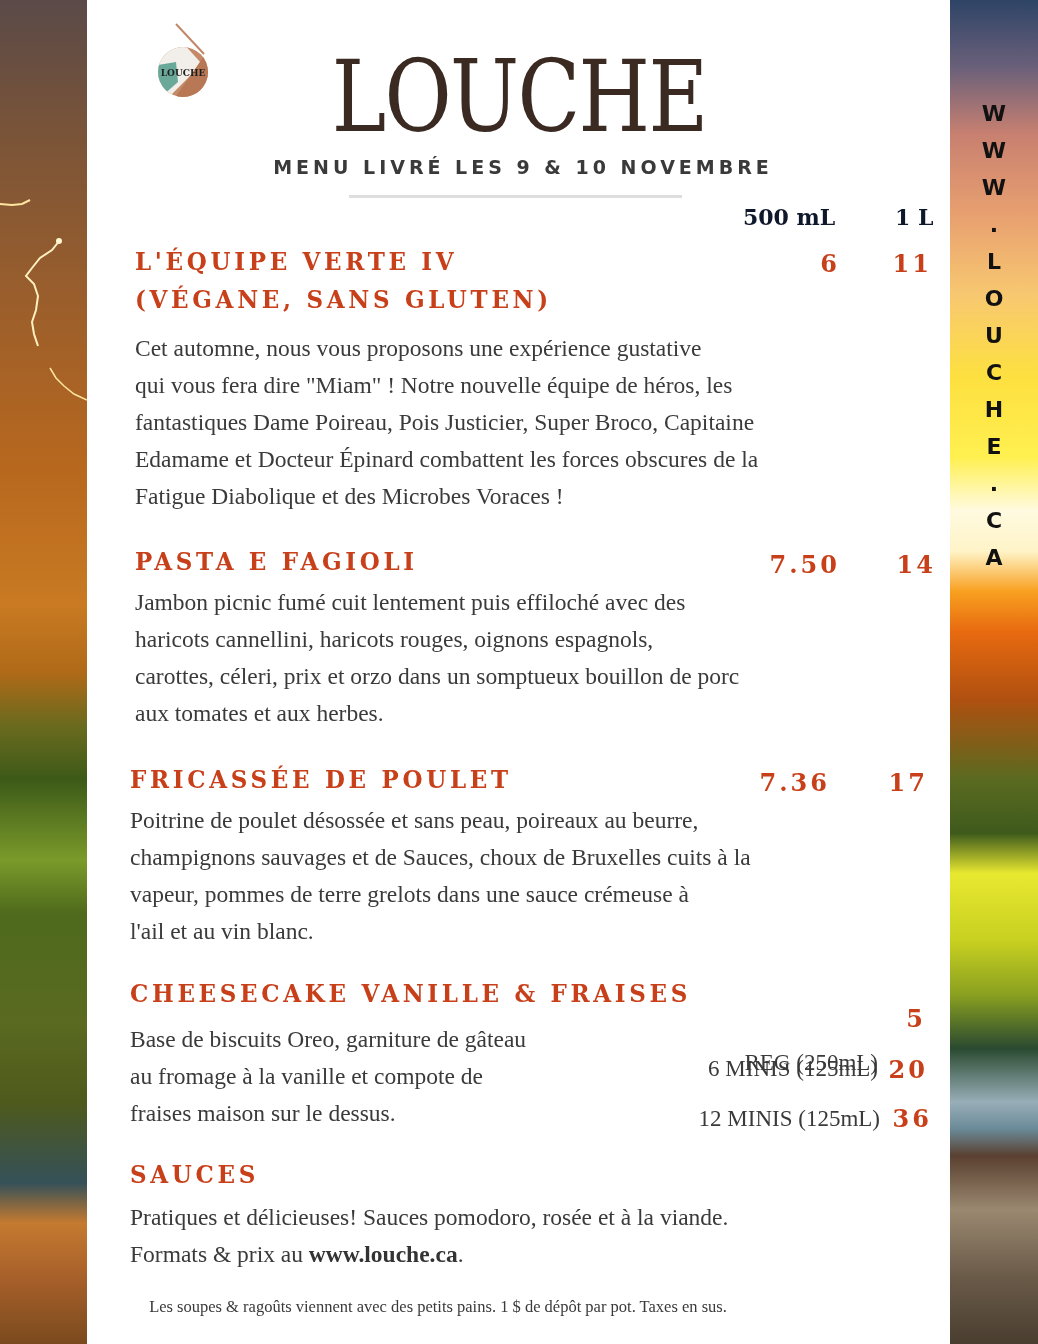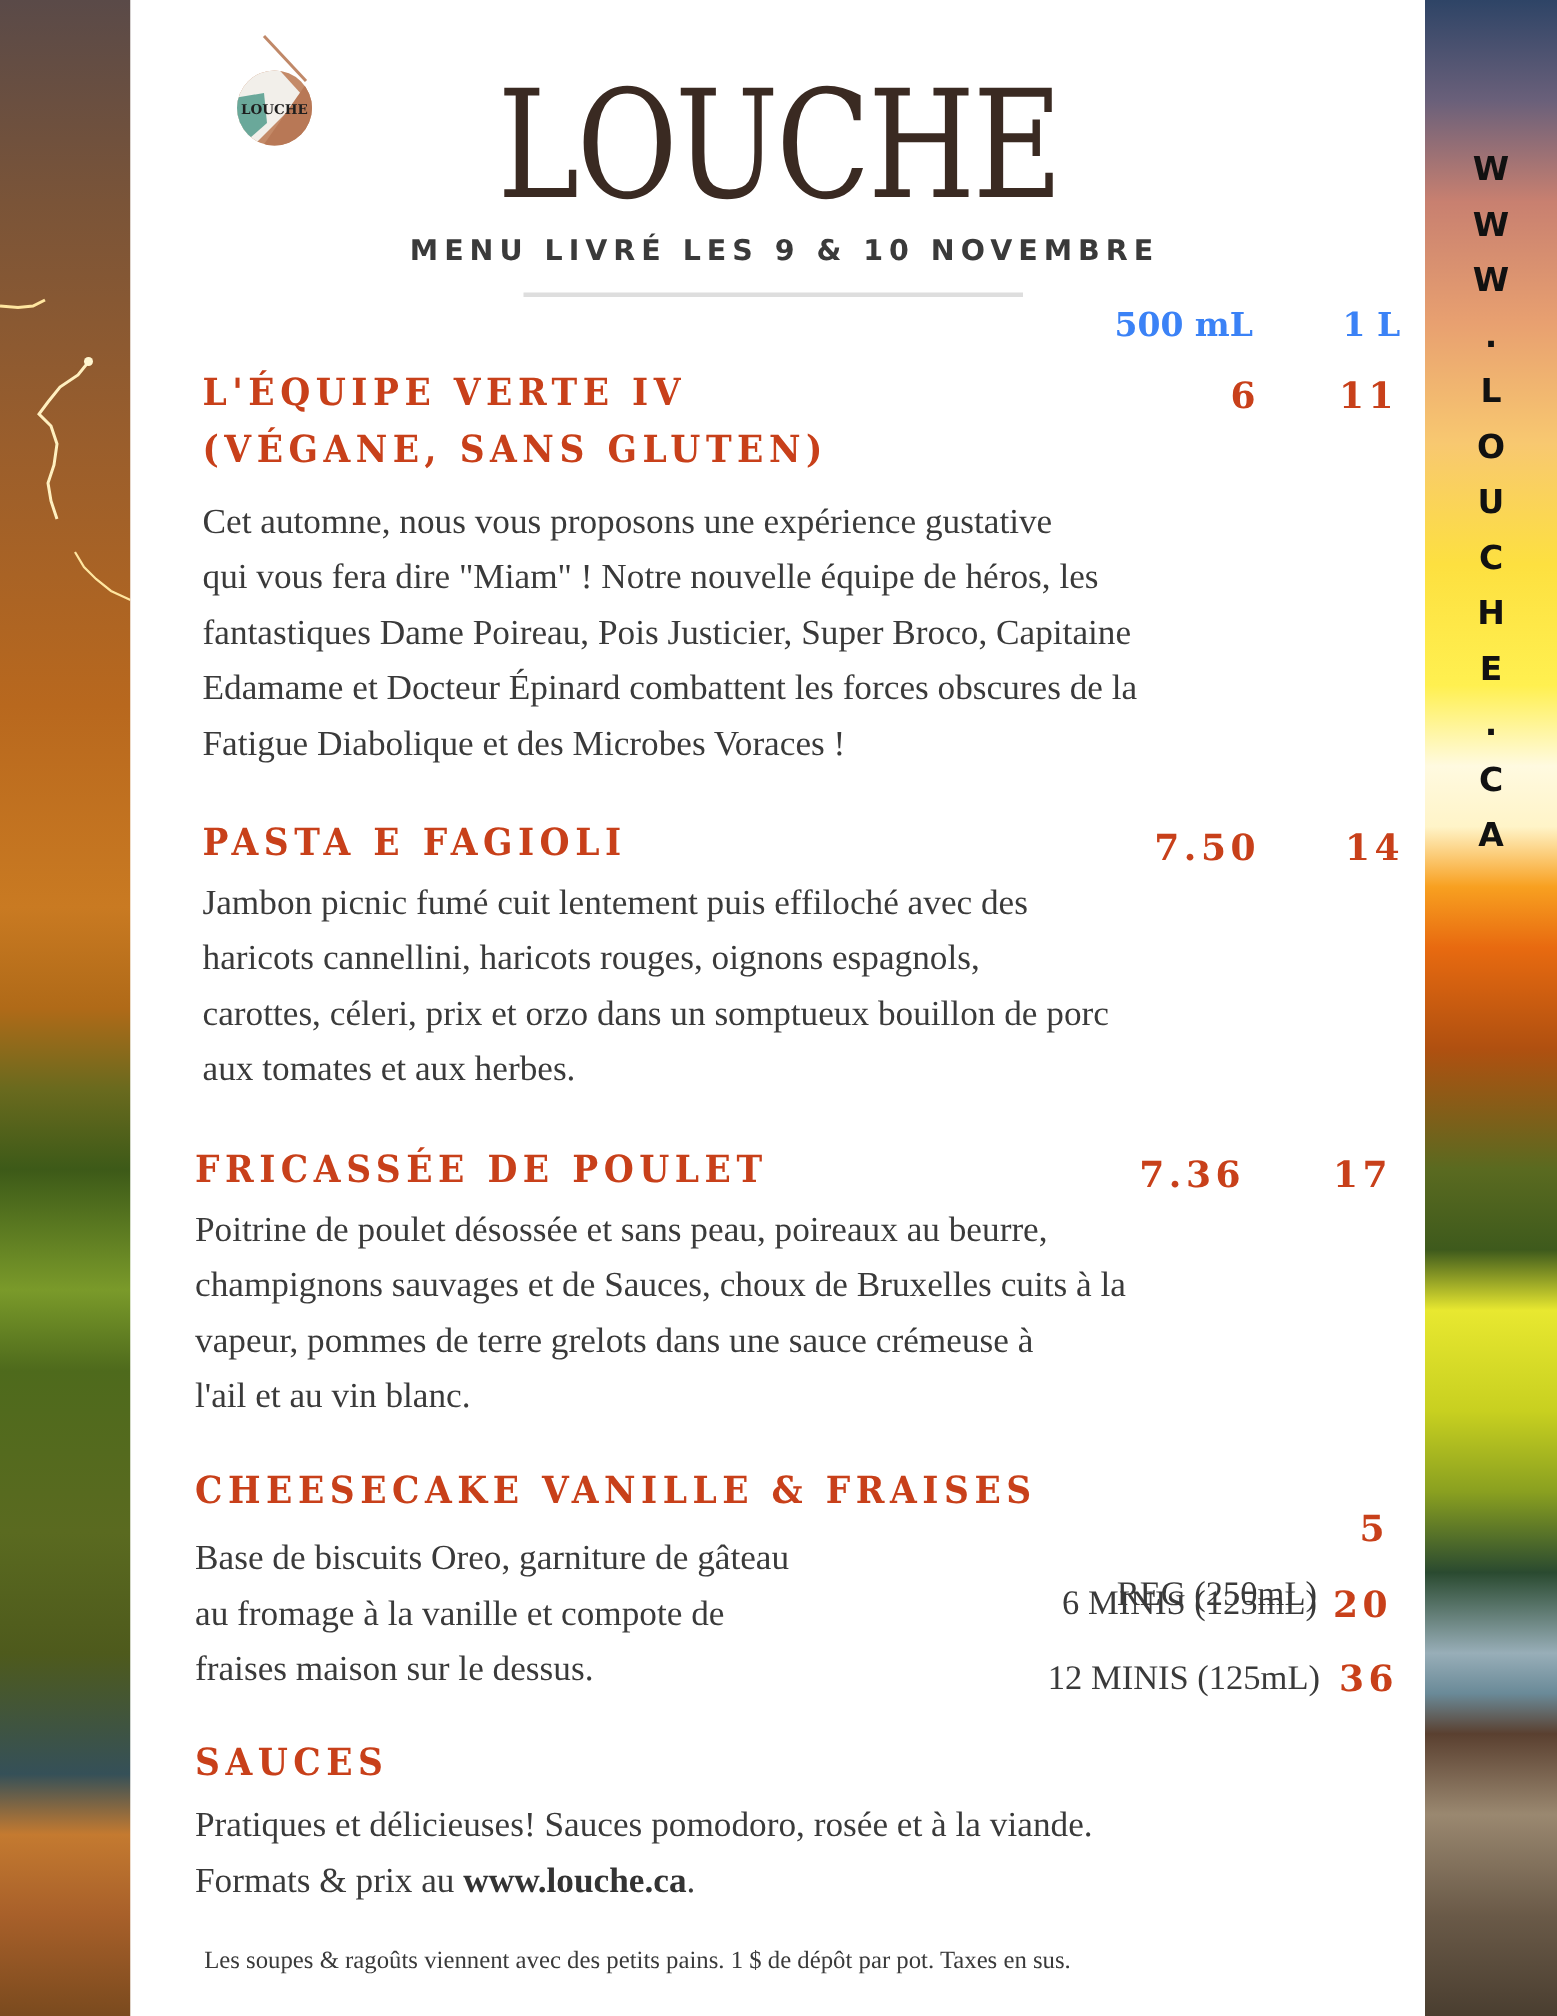--- a/index.html
+++ b/index.html
@@ -53,21 +53,21 @@
   .subtitle {
     position: absolute; left: 0; width: 1038px; top: 156px; text-align: center;
     font-family: "DejaVu Sans", sans-serif; font-weight: bold; font-size: 19px;
     letter-spacing: 4px; color: #3a3a3a; padding-left: 4px;
   }
   .divider {
     position: absolute; left: 349px; top: 195px; width: 333px; height: 3px; background: #dedede;
   }
   .col-head {
     position: absolute; top: 204px; font-family: "DejaVu Serif", serif; font-weight: bold;
-    font-size: 22px; color: #3b82f6; letter-spacing: 0px;
+    font-size: 22px; color: #0f172a; letter-spacing: 0px;
   }
 
   .item-title {
     position: absolute; font-family: "DejaVu Serif", serif; font-weight: bold;
     color: #c8401a; font-size: 25px; letter-spacing: 4px; line-height: 38px;
     transform: scaleX(0.92); transform-origin: 0 0;
     white-space: nowrap;
   }
   .price {
     position: absolute; font-family: "DejaVu Serif", serif; font-weight: bold;
@@ -79,21 +79,21 @@
     color: #3a3a3a; line-height: 37px; white-space: nowrap;
   }
   .desc div { height: 37px; }
   .size-row {
     position: absolute; font-family: "Liberation Serif", serif; font-size: 23px;
     color: #3a3a3a; white-space: nowrap; text-align: right;
   }
   .footer-note {
     position: absolute; left: 0; width: 850px; top: 1297px; text-align: center;
     font-family: "Liberation Serif", serif; font-size: 16.5px; color: #3a3a3a;
-    padding-left: 0px;
+    padding-left: 13px;
   }
   b.link { font-weight: bold; color: #333; }
 </style>
 </head>
 <body>
 
 <div class="strip-left"></div>
 <svg class="lightning" viewBox="0 0 87 420">
   <polyline points="0,204 12,205 22,204 30,200" fill="none" stroke="#ffe6a0" stroke-width="2"></polyline>
   <polyline points="60,240 52,250 40,258 32,268 26,276 34,284 38,296 36,310 32,322 34,334 38,346" fill="none" stroke="#fff0c0" stroke-width="2"></polyline>

